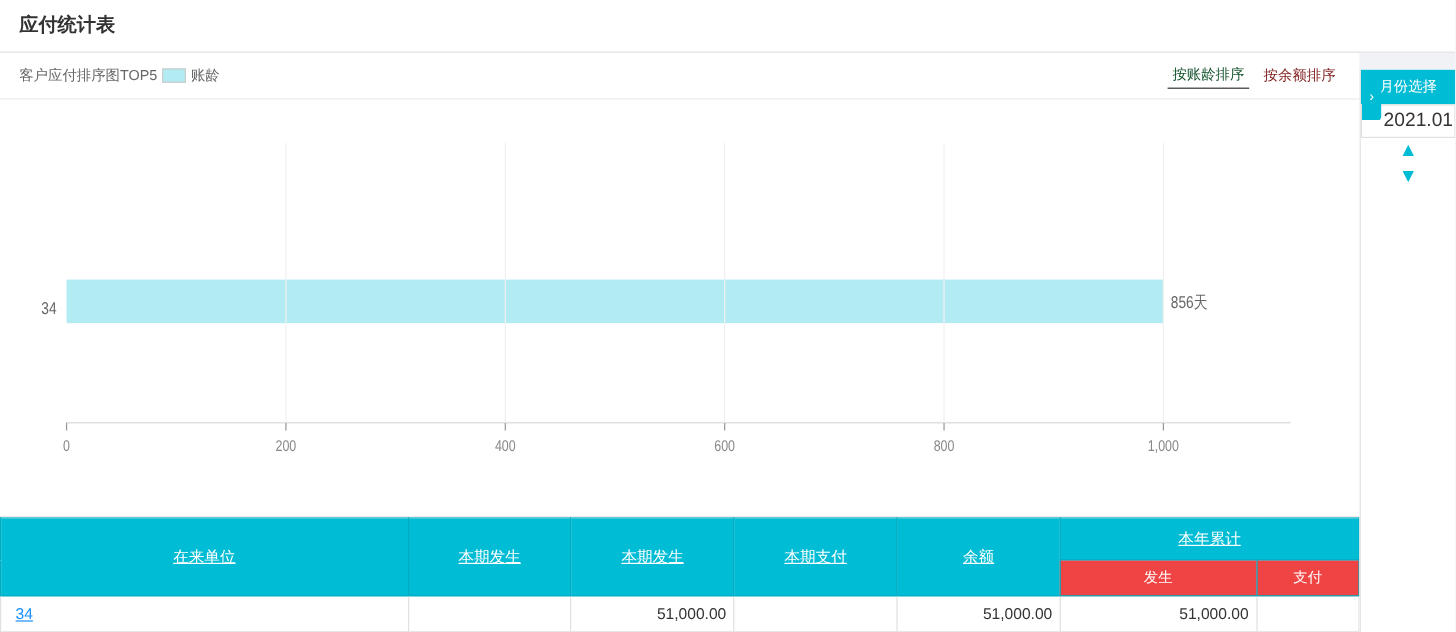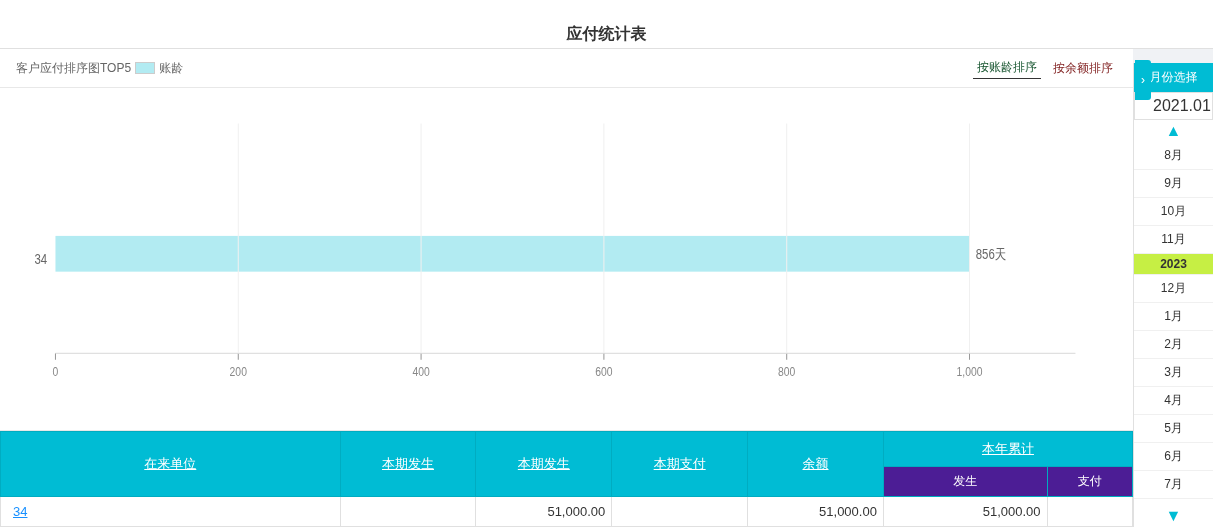--- a/index.html
+++ b/index.html
@@ -1,21 +1,21 @@
 <!DOCTYPE html>
 <html><head>
   <meta charset="utf-8">
   <style>
     * { box-sizing: border-box; margin: 0; padding: 0; }
     body { font-family: 'Microsoft YaHei', Arial, sans-serif; font-size: 13px; background: #f0f2f5; color: #333; }
 
     .page-wrapper { width: 1213px; height: 527px; display: flex; flex-direction: column; background: #f0f2f5; overflow: hidden; }
 
     
-    .header { display: flex; align-items: center; justify-content: space-between; padding: 24px 16px; background: #fff; border-bottom: 1px solid #e0e0e0; height: 44px; flex-direction: column; }
+    .header { display: flex; align-items: center; justify-content: space-between; padding: 12px 16px; background: #fff; border-bottom: 1px solid #e0e0e0; height: 44px; }
     .header-title { font-size: 16px; font-weight: bold; color: #333; }
     .header-actions { display: flex; align-items: center; gap: 16px; }
     .toggle-wrap { display: flex; align-items: center; gap: 6px; }
     .toggle-switch { width: 36px; height: 18px; background: #00bcd4; border-radius: 9px; position: relative; cursor: pointer; }
     .toggle-switch::after { content: ''; position: absolute; right: 2px; top: 2px; width: 14px; height: 14px; background: #fff; border-radius: 50%; }
     .action-btn { display: flex; align-items: center; gap: 4px; cursor: pointer; color: #555; font-size: 13px; }
 
     
     .main-content { display: flex; flex: 1; overflow: hidden; }
 
@@ -32,21 +32,21 @@
 
     
     .chart-body { flex: 1; background: #fff; padding: 10px 16px 0 16px; position: relative; overflow: hidden; }
     .chart-svg { width: 100%; height: 100%; }
 
     
     .table-area { background: #fff; border-top: 1px solid #e8e8e8; }
     .table-wrapper { overflow: hidden; }
     table { width: 100%; border-collapse: collapse; }
     .table-header-row th { background: #00bcd4; color: #fff; text-align: center; padding: 8px 6px; font-size: 13px; font-weight: normal; border: 1px solid #00acc1; text-decoration: underline; }
-    .table-sub-header th { background: #4c1d95; color: #fff; text-align: center; padding: 6px; font-size: 12px; font-weight: normal; border: 1px solid #00acc1; }
+    .table-sub-header th { background: #ef4444; color: #fff; text-align: center; padding: 6px; font-size: 12px; font-weight: normal; border: 1px solid #00acc1; }
     .table-data-row td { text-align: center; padding: 7px 6px; font-size: 13px; border: 1px solid #e0e0e0; background: #fff; }
     .table-data-row td:first-child { text-align: left; padding-left: 12px; }
     .table-data-row td a { color: #1890ff; text-decoration: underline; cursor: pointer; }
     .text-right { text-align: right !important; margin-top: 41px; }
     .col-wide { width: 30%; }
     .col-medium { width: 12%; }
 
     
     .sidebar { width: 80px; background: #fff; border-left: 1px solid #e0e0e0; display: flex; flex-direction: column; overflow: hidden; margin-top: 14px; }
     .sidebar-header { background: #00bcd4; color: #fff; text-align: center; padding: 6px 4px; font-size: 12px; }
@@ -147,32 +147,17 @@
       </div>
 
     </div>
 
     <div class="sidebar-toggle">›</div>
 
     <div class="sidebar">
       <div class="sidebar-header">月份选择</div>
       <div class="sidebar-year-label">2021.01</div>
       <button class="sidebar-nav-up">▲</button>
-      <div class="sidebar-months">
-        <div class="sidebar-month">8月</div>
-        <div class="sidebar-month">9月</div>
-        <div class="sidebar-month">10月</div>
-        <div class="sidebar-month">11月</div>
-        <div class="sidebar-month year-label">2023</div>
-        <div class="sidebar-month">12月</div>
-        <div class="sidebar-month">1月</div>
-        <div class="sidebar-month">2月</div>
-        <div class="sidebar-month">3月</div>
-        <div class="sidebar-month">4月</div>
-        <div class="sidebar-month">5月</div>
-        <div class="sidebar-month">6月</div>
-        <div class="sidebar-month">7月</div>
-      </div>
       <button class="sidebar-nav-down">▼</button>
     </div>
 
   </div>
 </div>
 
 </body></html>

